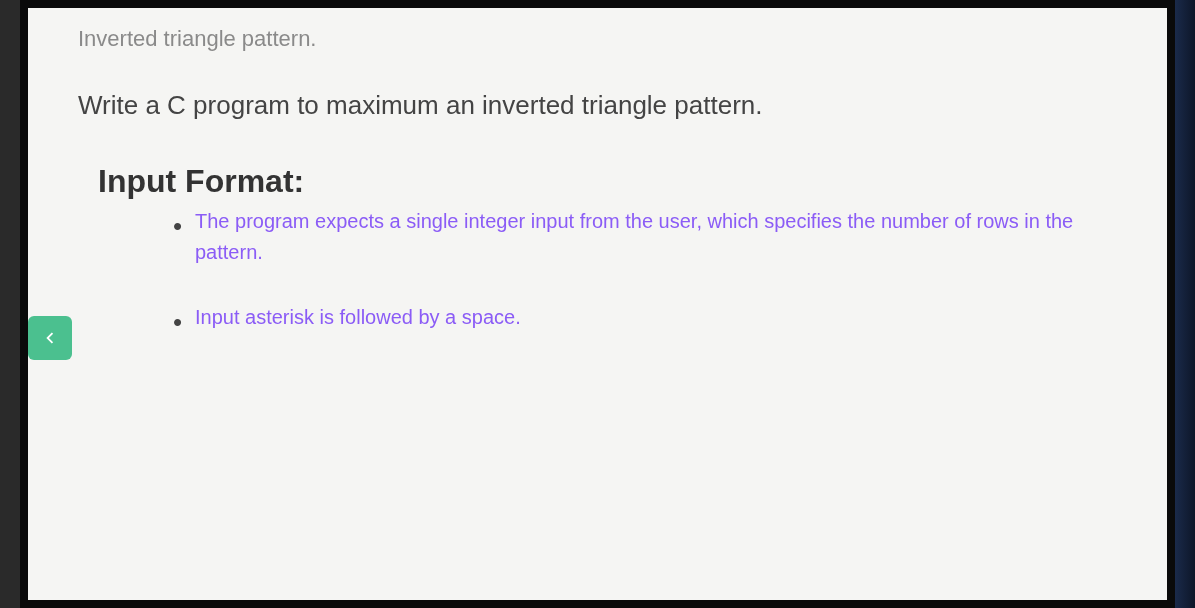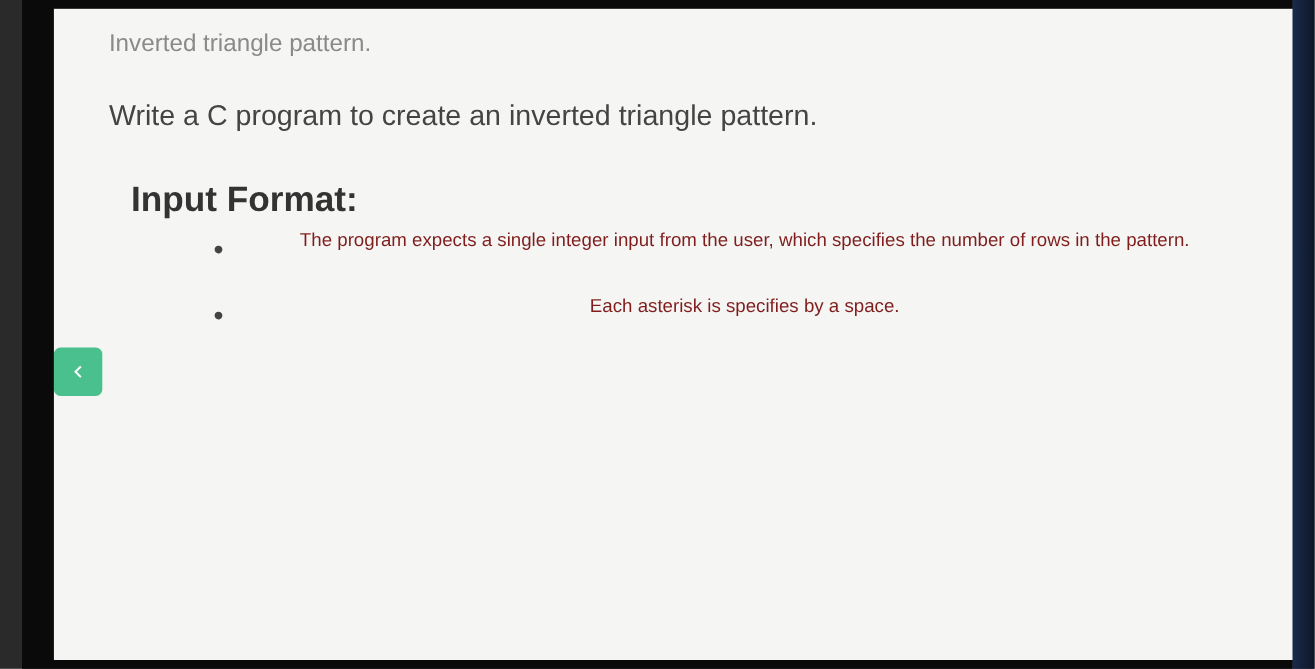--- a/index.html
+++ b/index.html
@@ -25,21 +25,20 @@
       padding: 8px;
     }
     .content-panel {
       background: #f5f5f3;
       width: 100%;
       height: 100%;
       padding: 18px 50px 20px 50px;
       position: relative;
       color: #3a3a3a;
       overflow: hidden;
-      margin-left: 21px;
     }
     .title-row {
       font-size: 22px;
       color: #8a8a8a;
       margin-bottom: 38px;
       font-weight: 400;
     }
     .prompt-text {
       font-size: 26px;
       color: #444;
@@ -52,26 +51,25 @@
       color: #333;
       margin-bottom: 6px;
       margin-left: 20px;
     }
     .bullet-list {
       list-style: none;
       margin-left: 95px;
       margin-bottom: 34px;
     }
     .bullet-list li {
-      font-size: 17px;
-      color: #7f1d1d;
+      font-size: 20px;
+      color: #8b5cf6;
       line-height: 1.55;
       position: relative;
       padding-left: 22px;
-      text-align: center;
     }
     .bullet-list li::before {
       content: "•";
       position: absolute;
       left: 0;
       top: 0;
       font-size: 26px;
       color: #444;
     }
     .nav-prev {
@@ -102,29 +100,29 @@
     }
   </style>
 </head>
 <body>
 
 <div class="outer-frame">
   <div class="content-panel">
 
     <div class="title-row">Inverted triangle pattern.</div>
 
-    <div class="prompt-text">Write a C program to create an inverted triangle pattern.</div>
+    <div class="prompt-text">Write a C program to maximum an inverted triangle pattern.</div>
 
     <div class="section-heading">Input Format:</div>
     <ul class="bullet-list">
       <li>The program expects a single integer input from the user, which specifies the number of rows in the pattern.</li>
     </ul>
 
     <ul class="bullet-list">
-      <li>Each asterisk is specifies by a space.</li>
+      <li>Input asterisk is followed by a space.</li>
     </ul>
 
     <div class="nav-prev" title="Previous">
       <svg viewBox="0 0 24 24">
         <path d="M15.41 7.41 14 6l-6 6 6 6 1.41-1.41L10.83 12z"></path>
       </svg>
     </div>
 
   </div>
 </div>

